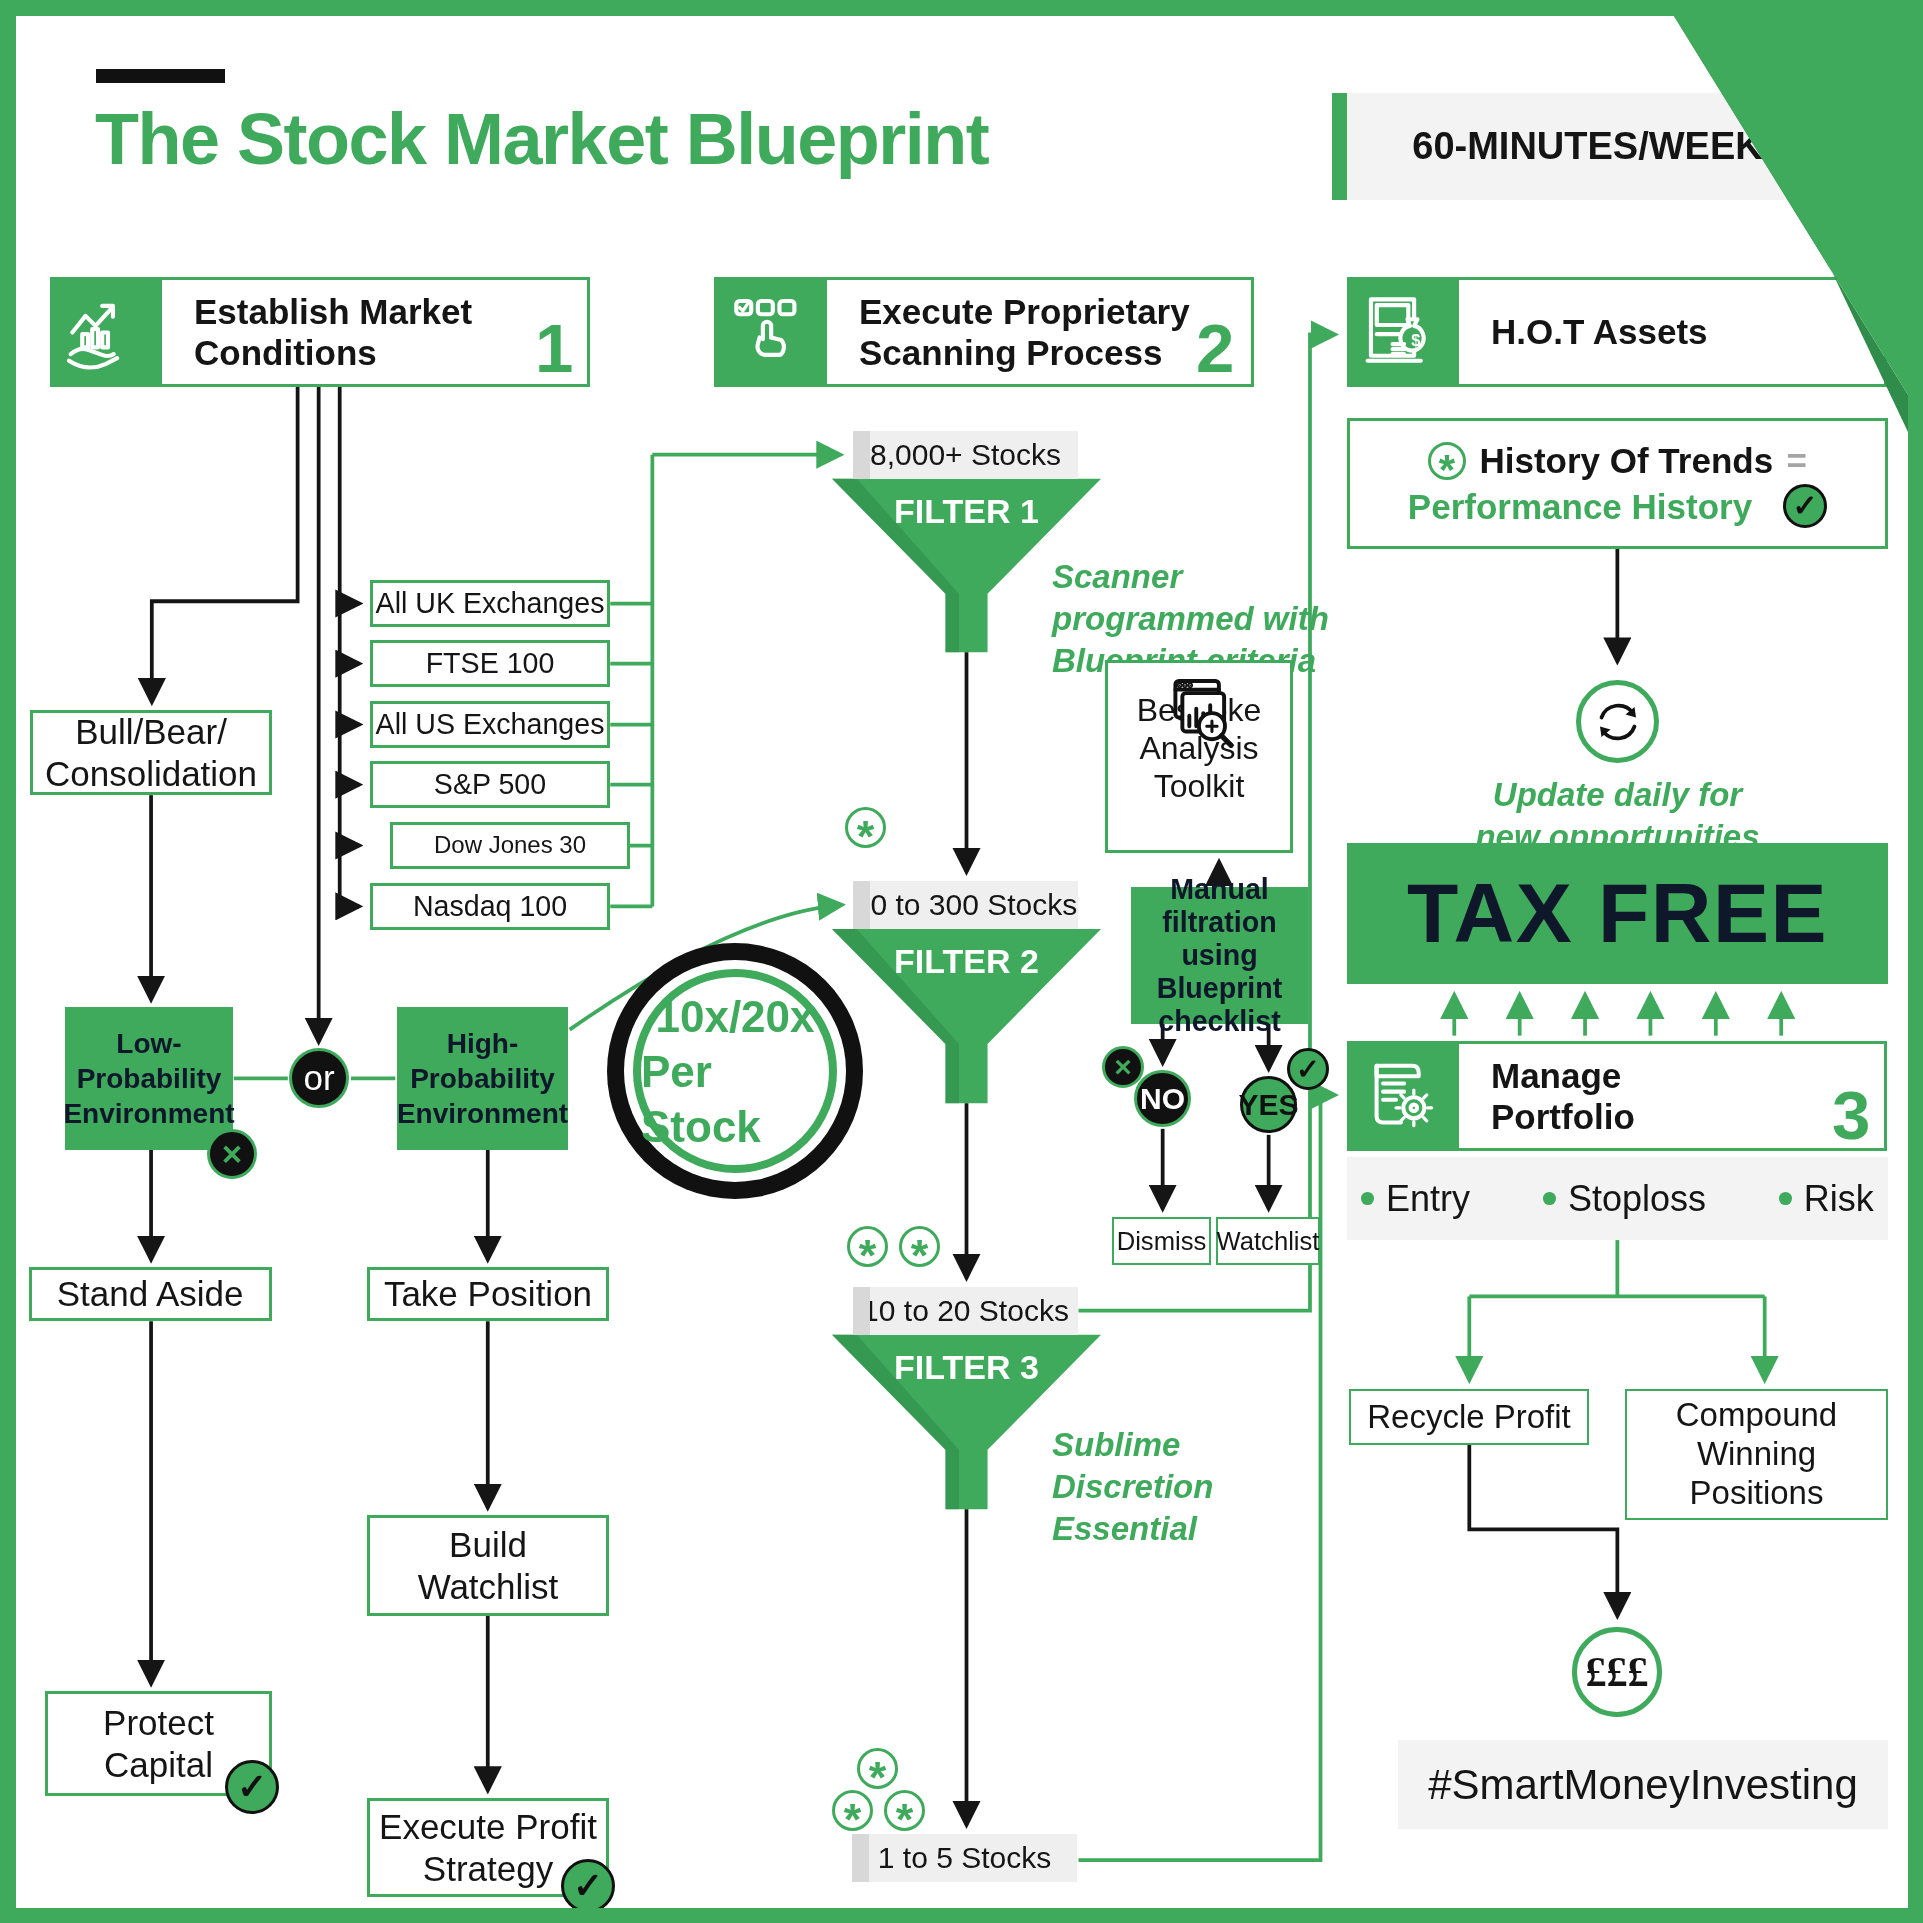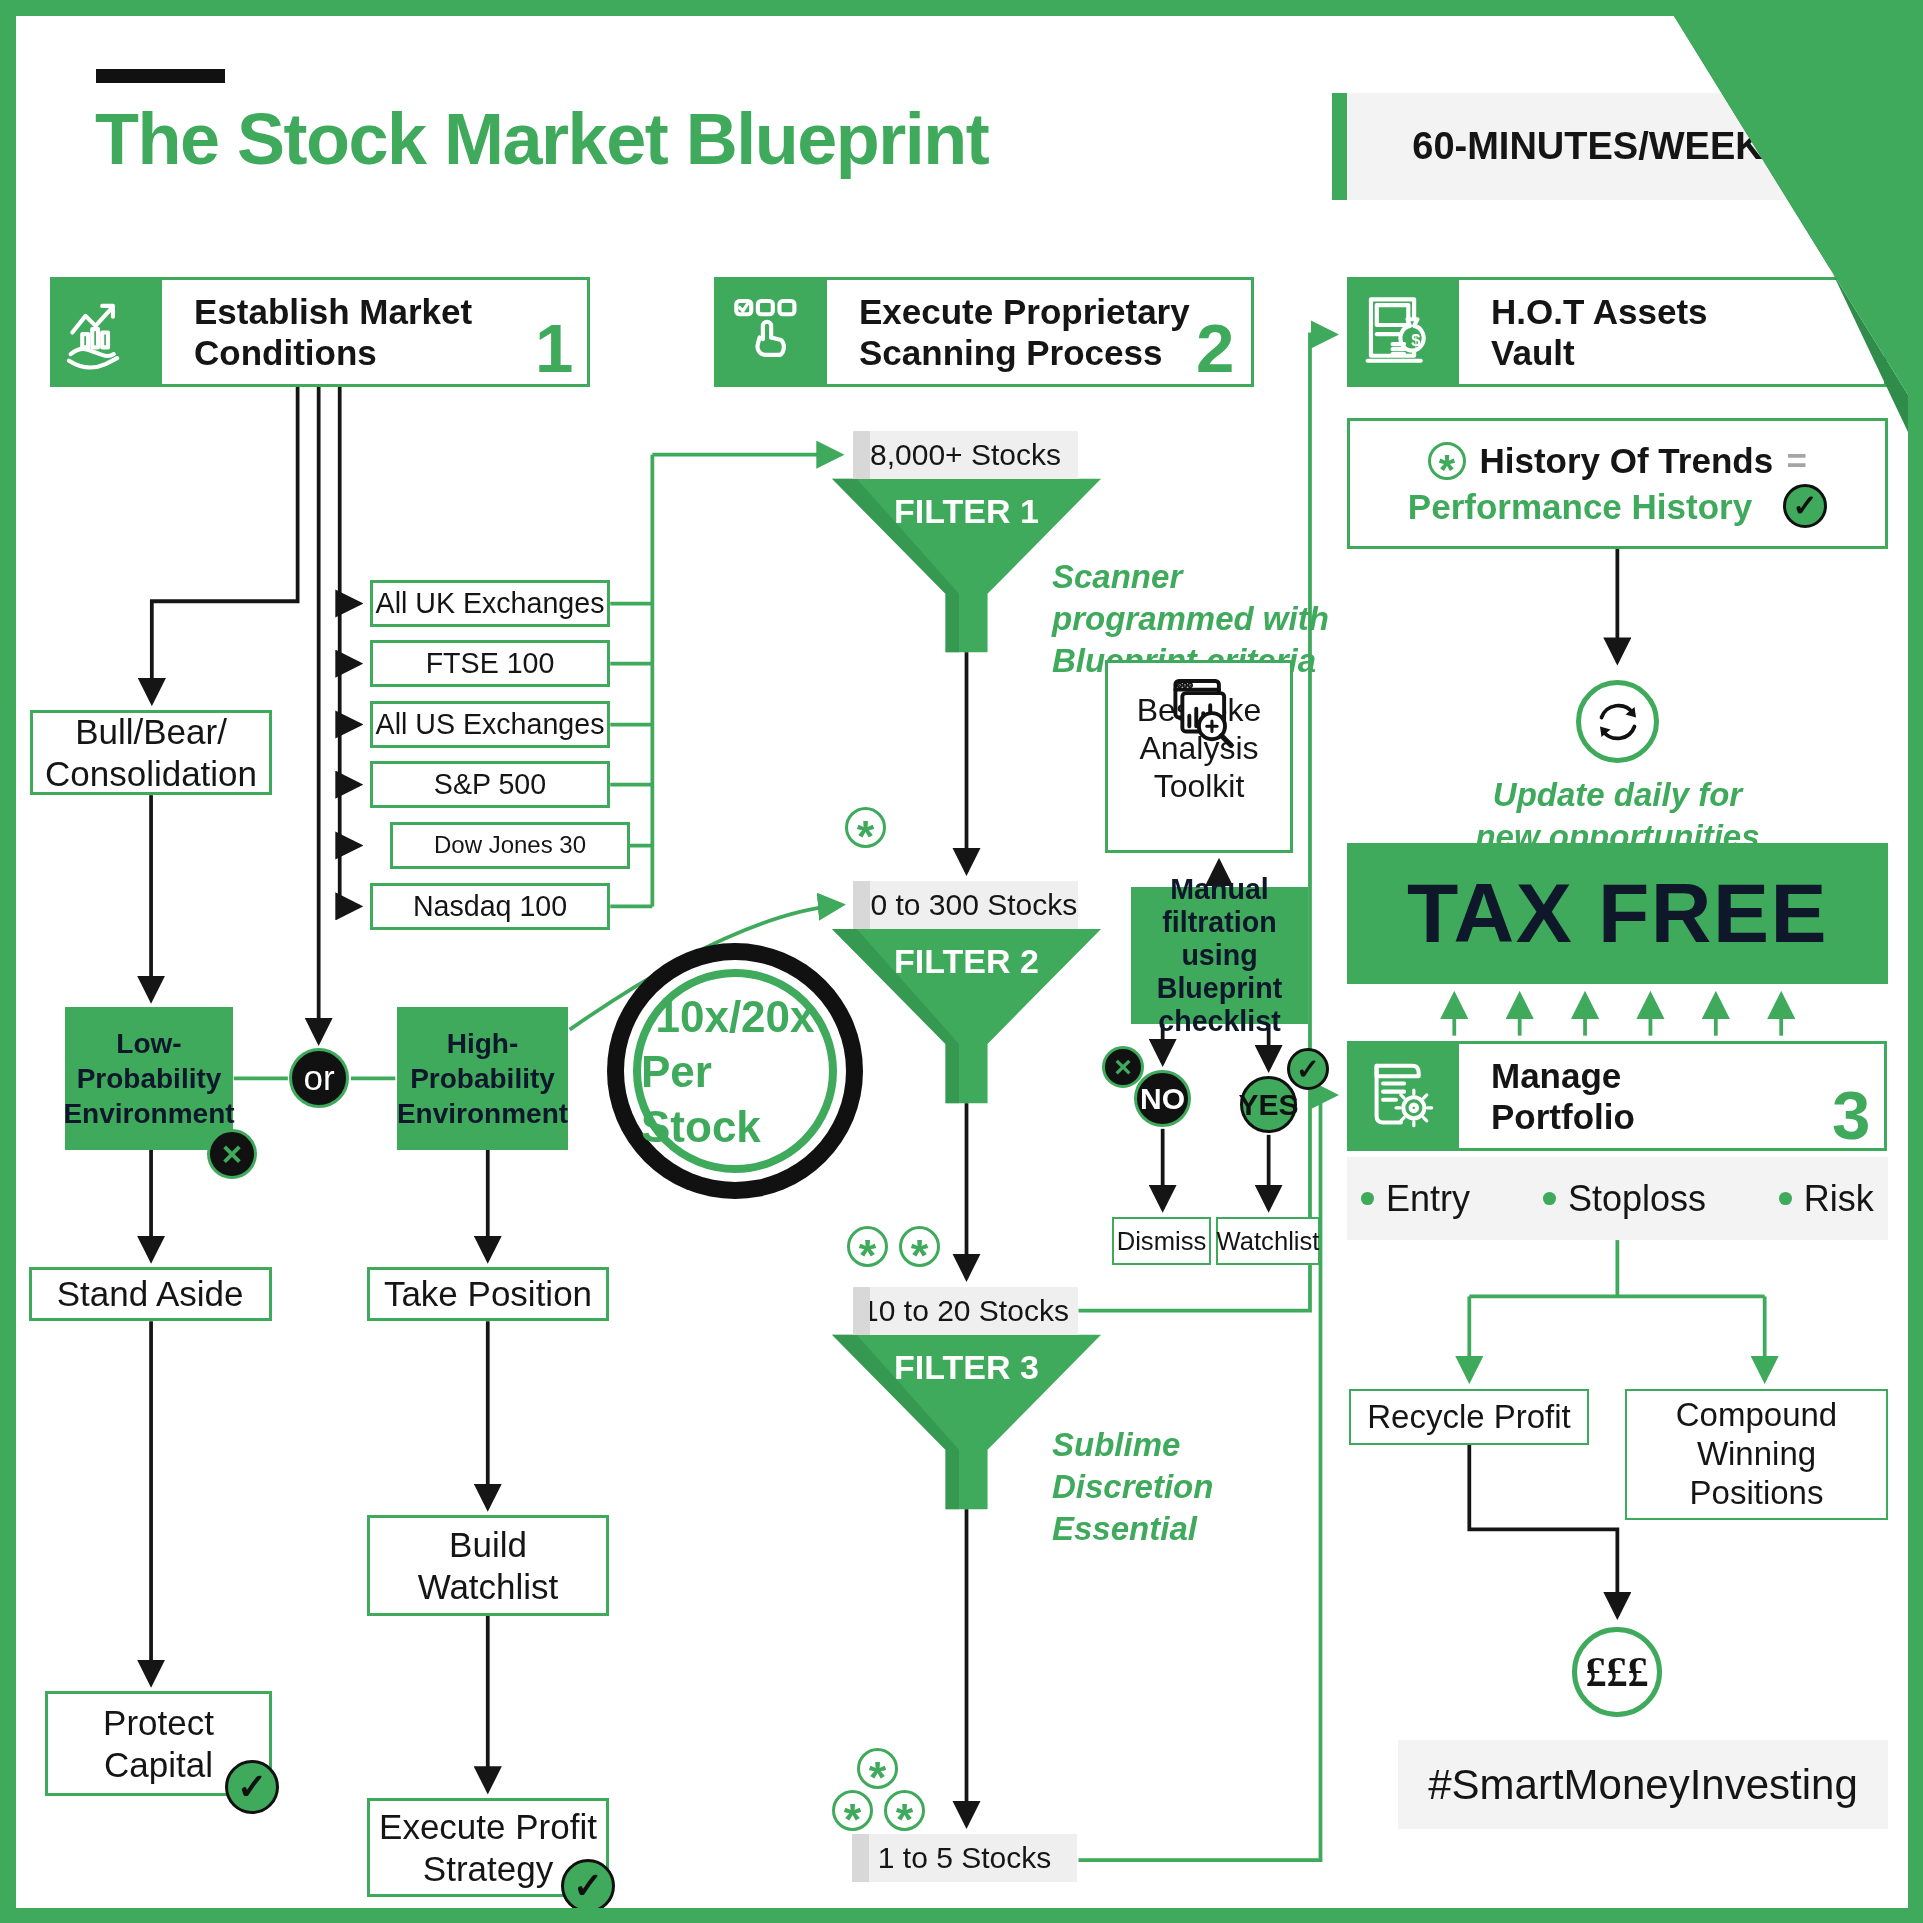--- a/index.html
+++ b/index.html
@@ -171,21 +171,20 @@
     <rect x="19" y="17" width="38" height="24"></rect>
     <path d="M19,52 h26"></path>
     <path d="M8,84 h64"></path>
     <path d="M56,34 h12 l-4,8 a14,15 0 1 1 -5,0 z" fill="var(--green)"></path>
     <text x="66" y="66" fill="#fff" stroke="none" font-size="20" font-weight="bold" text-anchor="middle" font-family="Liberation Sans, sans-serif">$</text>
     <path d="M38,64 h14 M38,70 h14 M38,76 h14"></path>
   </svg>
 </div>
 <div class="hdr-box" style="left:1456px;top:277px;width:431px;height:110px">
   <span>H.O.T Assets</span>
-  <span>Vault</span>
 </div>
 
 <div class="box" style="left:30px;top:710px;width:242px;height:85px;font-size:35px">
   <span>Bull/Bear/</span>
   <span>Consolidation</span>
 </div>
 
 <div class="box" style="left:370px;top:580px;width:240px;height:47px;font-size:28.6px">
     <span>All UK Exchanges</span>
   </div>

